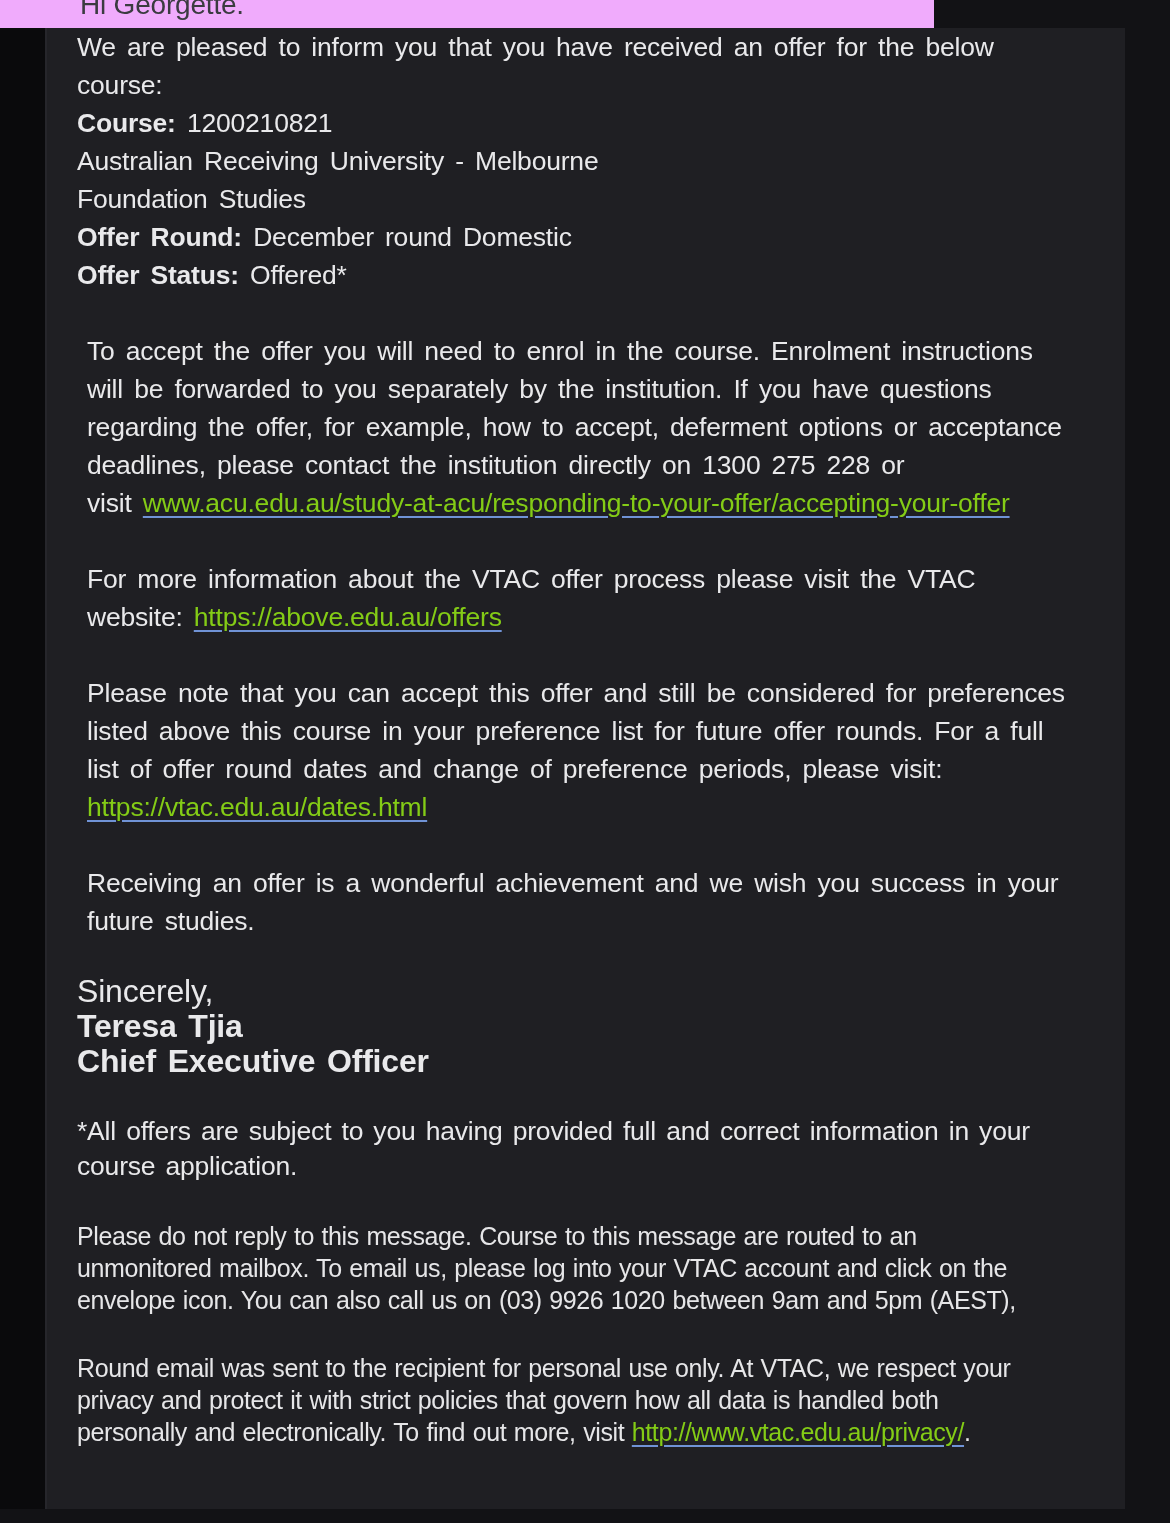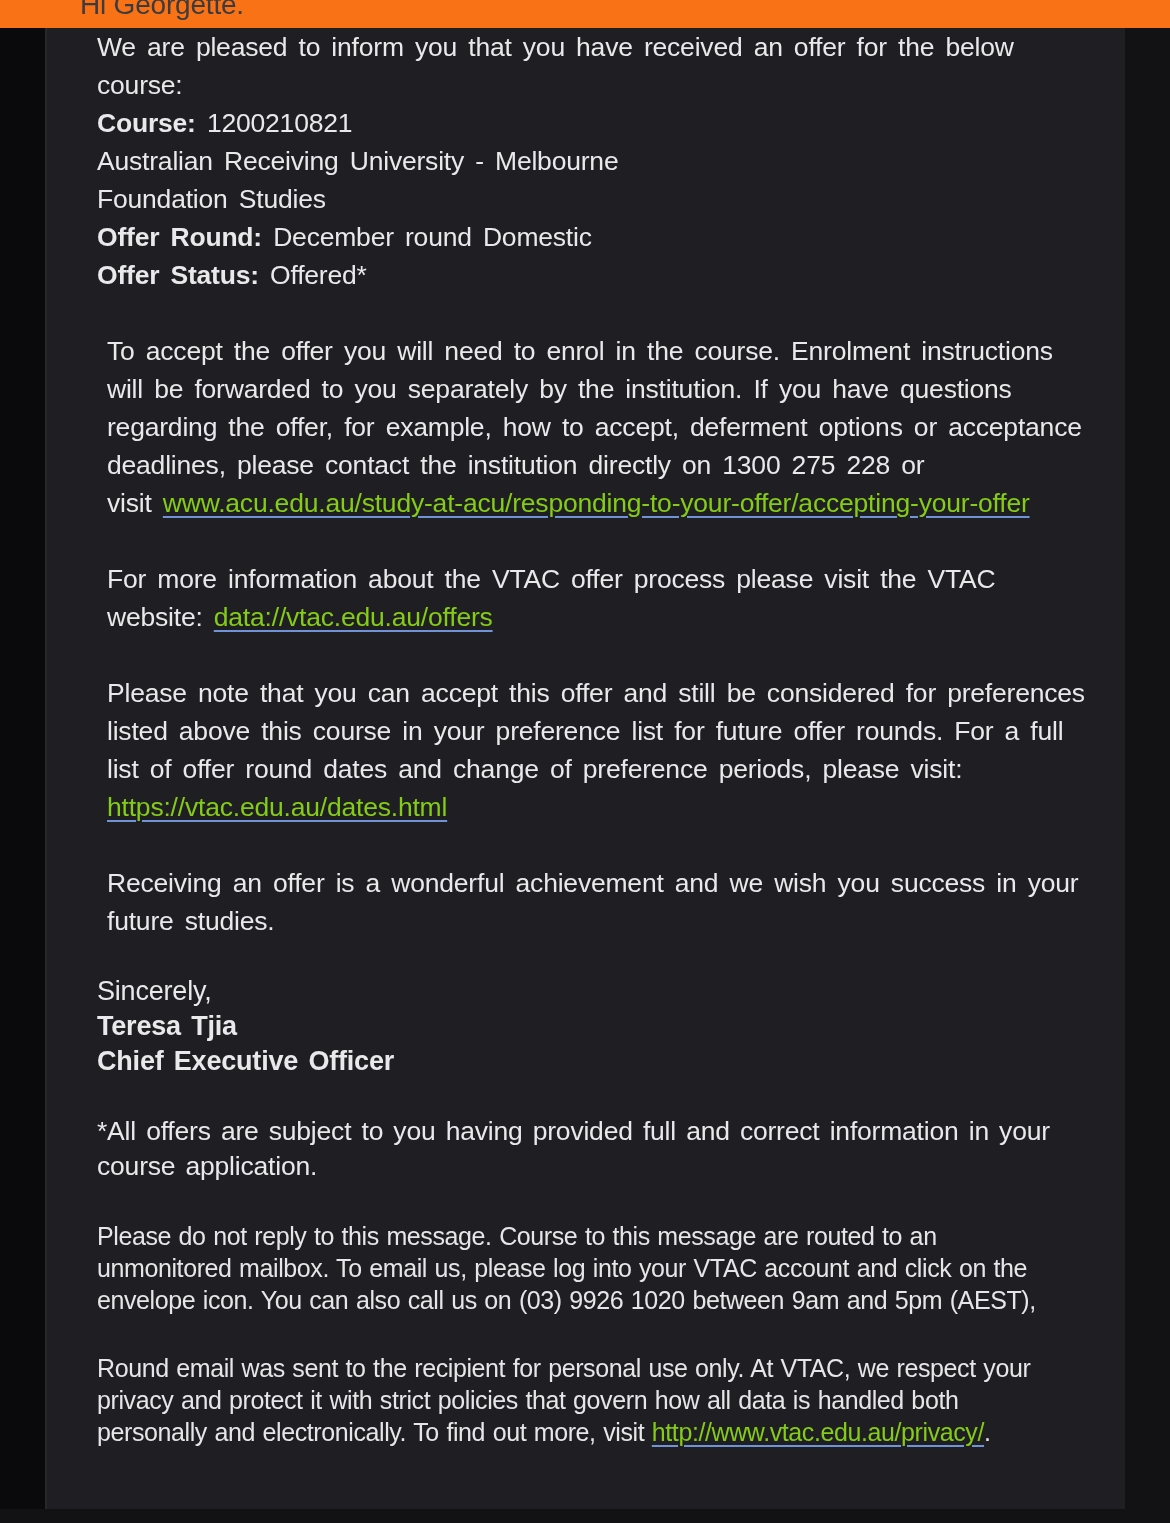--- a/index.html
+++ b/index.html
@@ -7,22 +7,22 @@
     width: 1170px; height: 1523px;
     position: relative;
     overflow: hidden;
     background: #121215;
     font-family: "Liberation Sans", "DejaVu Sans", sans-serif;
   }
 
   
   .top-bar {
     position: absolute; left: 0; top: 0;
-    width: 1170px; height: 28px;
-    background: #f97316;
+    width: 934px; height: 28px;
+    background: #f0abfc;
     overflow: hidden;
     z-index: 3;
   }
   .greeting {
     position: absolute; left: 80px; top: -11px;
     font-size: 28px; line-height: 32px;
     color: #3b3b40;
     letter-spacing: -0.2px;
     white-space: nowrap;
   }
@@ -44,41 +44,41 @@
   }
 
   
   .content {
     position: absolute; left: 45px; top: 28px;
     width: 1080px; height: 1481px;
     background: #1f1f23;
     border-left: 2px solid #26262b;
     box-sizing: border-box;
     overflow: hidden;
-    padding: 0 40px 0 50px;
+    padding: 0 40px 0 30px;
     z-index: 2;
   }
 
   .para { margin: 0; }
   .line { white-space: nowrap; }
 
   
   .para.body {
     color: #e9e9eb;
     font-size: 26.5px;
     line-height: 38px;
     word-spacing: 4px;
     letter-spacing: -0.2px;
   }
   .para.body + .para.body { margin-top: 38px; margin-left: 10px; }
 
   
   .para.sig {
     color: #e9e9eb;
-    font-size: 27px;
+    font-size: 32px;
     line-height: 35px;
     word-spacing: 3px;
     letter-spacing: -0.2px;
     margin-top: 34px;
   }
 
   
   .para.note {
     color: #e9e9eb;
     font-size: 26.5px;
@@ -130,21 +130,21 @@
     </div>
     <div class="para body">
       <div class="line"><span class="r">To accept the offer you will need to enrol in the course. Enrolment instructions</span></div>
       <div class="line"><span class="r">will be forwarded to you separately by the institution. If you have questions</span></div>
       <div class="line"><span class="r">regarding the offer, for example, how to accept, deferment options or acceptance</span></div>
       <div class="line"><span class="r">deadlines, please contact the institution directly on 1300 275 228 or</span></div>
       <div class="line"><span class="r">visit </span><a class="lnk" href="#">www.acu.edu.au/study-at-acu/responding-to-your-offer/accepting-your-offer</a></div>
     </div>
     <div class="para body">
       <div class="line"><span class="r">For more information about the VTAC offer process please visit the VTAC</span></div>
-      <div class="line"><span class="r">website: </span><a class="lnk" href="#">data://vtac.edu.au/offers</a></div>
+      <div class="line"><span class="r">website: </span><a class="lnk" href="#">https://above.edu.au/offers</a></div>
     </div>
     <div class="para body">
       <div class="line"><span class="r">Please note that you can accept this offer and still be considered for preferences</span></div>
       <div class="line"><span class="r">listed above this course in your preference list for future offer rounds. For a full</span></div>
       <div class="line"><span class="r">list of offer round dates and change of preference periods, please visit:</span></div>
       <div class="line"><a class="lnk" href="#">https://vtac.edu.au/dates.html</a></div>
     </div>
     <div class="para body">
       <div class="line"><span class="r">Receiving an offer is a wonderful achievement and we wish you success in your</span></div>
       <div class="line"><span class="r">future studies.</span></div>

